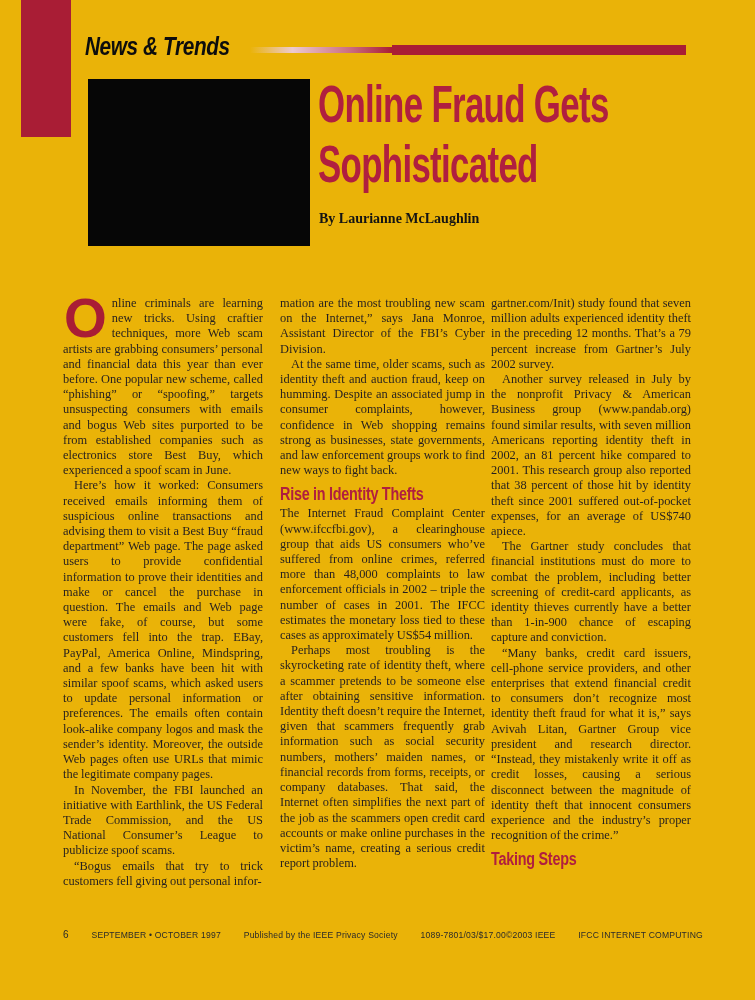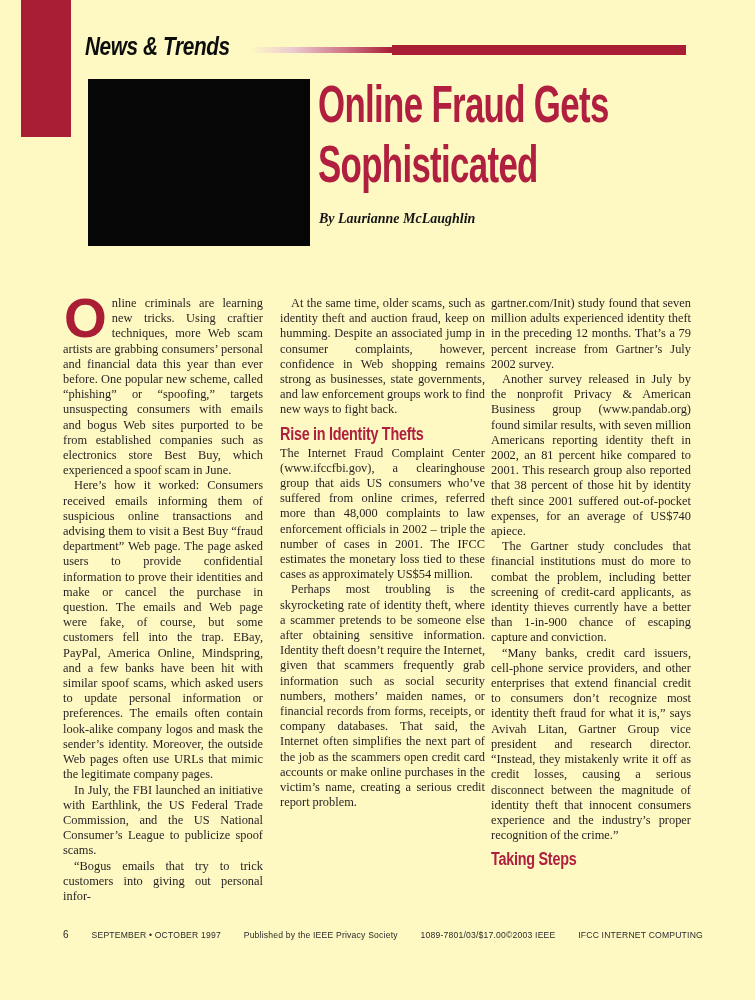--- a/index.html
+++ b/index.html
@@ -1,17 +1,17 @@
 <!DOCTYPE html>
 <html style="--accent: #A91D35; --title_red: #B01F3F; --ink: #241F20;"><head>
 <meta charset="utf-8">
 <style>
   html,body{margin:0;padding:0;background:#fff;}
   .page{
-    position:relative;width:755px;height:1000px;background:#fef9c3;
+    position:relative;width:755px;height:1000px;background:#eab308;
     font-family:"Liberation Serif",serif;color:var(--ink,#241F20);overflow:hidden;
   }
   
   .accent-bar{position:absolute;left:21px;top:0;width:50px;height:137px;background:var(--accent,#A91D35);}
   
   .section-title{
     position:absolute;left:85px;top:33px;
     font-family:"Liberation Sans",sans-serif;font-weight:700;font-style:italic;
     font-size:26px;line-height:26px;color:#0d0d0d;letter-spacing:-0.5px;
     transform:scaleX(0.80);transform-origin:0 0;white-space:nowrap;
@@ -26,21 +26,21 @@
   
   .title{
     position:absolute;left:318px;top:74px;margin:0;
     font-family:"Liberation Sans",sans-serif;font-weight:700;
     font-size:52px;line-height:60px;letter-spacing:-1px;color:var(--title_red,#B01F3F);
     transform:scaleX(0.67);transform-origin:0 0;white-space:nowrap;
   }
   .title .tl{display:block;}
   .byline{
     position:absolute;left:319px;top:211px;
-    font-family:"Liberation Serif",serif;font-style:italic;font-weight:700;
+    font-family:"Liberation Serif",serif;font-weight:700;
     font-size:14px;color:#141414;
   }
   
   .col{position:absolute;top:296px;text-align:justify;
     font-size:12.4px;line-height:15.2px;word-spacing:-0.2px;}
   .col1{left:63px;width:200px;}
   .col2{left:280px;width:205px;}
   .col3{left:491px;width:200px;}
   .para{margin:0;}
   .para.indent{text-indent:11px;}
@@ -81,25 +81,26 @@
   <h1 class="title">
     <span class="tl">Online Fraud Gets</span>
     <span class="tl">Sophisticated</span>
   </h1>
 
   <div class="byline">By Laurianne McLaughlin</div>
 
   <div class="col col1">
     <p class="para"><span class="dropcap">O</span><span>nline criminals are learning new tricks. Using craftier techniques, more Web scam artists are grabbing consumers’ personal and financial data this year than ever before. One popular new scheme, called “phishing” or “spoofing,” targets unsuspecting consumers with emails and bogus Web sites purported to be from established companies such as electronics store Best Buy, which experienced a spoof scam in June.</span></p>
     <p class="para indent">Here’s how it worked: Consumers received emails informing them of suspicious online transactions and advising them to visit a Best Buy “fraud department” Web page. The page asked users to provide confidential information to prove their identities and make or cancel the purchase in question. The emails and Web page were fake, of course, but some customers fell into the trap. EBay, PayPal, America Online, Mindspring, and a few banks have been hit with similar spoof scams, which asked users to update personal information or preferences. The emails often contain look-alike company logos and mask the sender’s identity. Moreover, the outside Web pages often use URLs that mimic the legitimate company pages.</p>
-    <p class="para indent">In July, the FBI launched an initiative with Earthlink, the US Federal Trade Commission, and the US National Consumer’s League to publicize spoof scams.</p>
-    <p class="para indent">“Bogus emails that try to trick customers into giving out personal infor-</p>
+    <p class="para indent">In November, the FBI launched an initiative with Earthlink, the US Federal Trade Commission, and the US National Consumer’s League to publicize spoof scams.</p>
+    <p class="para indent">“Bogus emails that try to trick customers fell giving out personal infor-</p>
   </div>
 
   <div class="col col2">
+    <p class="para">mation are the most troubling new scam on the Internet,” says Jana Monroe, Assistant Director of the FBI’s Cyber Division.</p>
     <p class="para indent">At the same time, older scams, such as identity theft and auction fraud, keep on humming. Despite an associated jump in consumer complaints, however, confidence in Web shopping remains strong as businesses, state governments, and law enforcement groups work to find new ways to fight back.</p>
     <h2 class="subhead">Rise in Identity Thefts</h2>
     <p class="para">The Internet Fraud Complaint Center (www.ifccfbi.gov), a clearinghouse group that aids US consumers who’ve suffered from online crimes, referred more than 48,000 complaints to law enforcement officials in 2002 – triple the number of cases in 2001. The IFCC estimates the monetary loss tied to these cases as approximately US$54 million.</p>
     <p class="para indent">Perhaps most troubling is the skyrocketing rate of identity theft, where a scammer pretends to be someone else after obtaining sensitive information. Identity theft doesn’t require the Internet, given that scammers frequently grab information such as social security numbers, mothers’ maiden names, or financial records from forms, receipts, or company databases. That said, the Internet often simplifies the next part of the job as the scammers open credit card accounts or make online purchases in the victim’s name, creating a serious credit report problem.</p>
   </div>
 
   <div class="col col3">
     <p class="para">gartner.com/Init) study found that seven million adults experienced identity theft in the preceding 12 months. That’s a 79 percent increase from Gartner’s July 2002 survey.</p>
     <p class="para indent">Another survey released in July by the nonprofit Privacy &amp; American Business group (www.pandab.org) found similar results, with seven million Americans reporting identity theft in 2002, an 81 percent hike compared to 2001. This research group also reported that 38 percent of those hit by identity theft since 2001 suffered out-of-pocket expenses, for an average of US$740 apiece.</p>
     <p class="para indent">The Gartner study concludes that financial institutions must do more to combat the problem, including better screening of credit-card applicants, as identity thieves currently have a better than 1-in-900 chance of escaping capture and conviction.</p>

